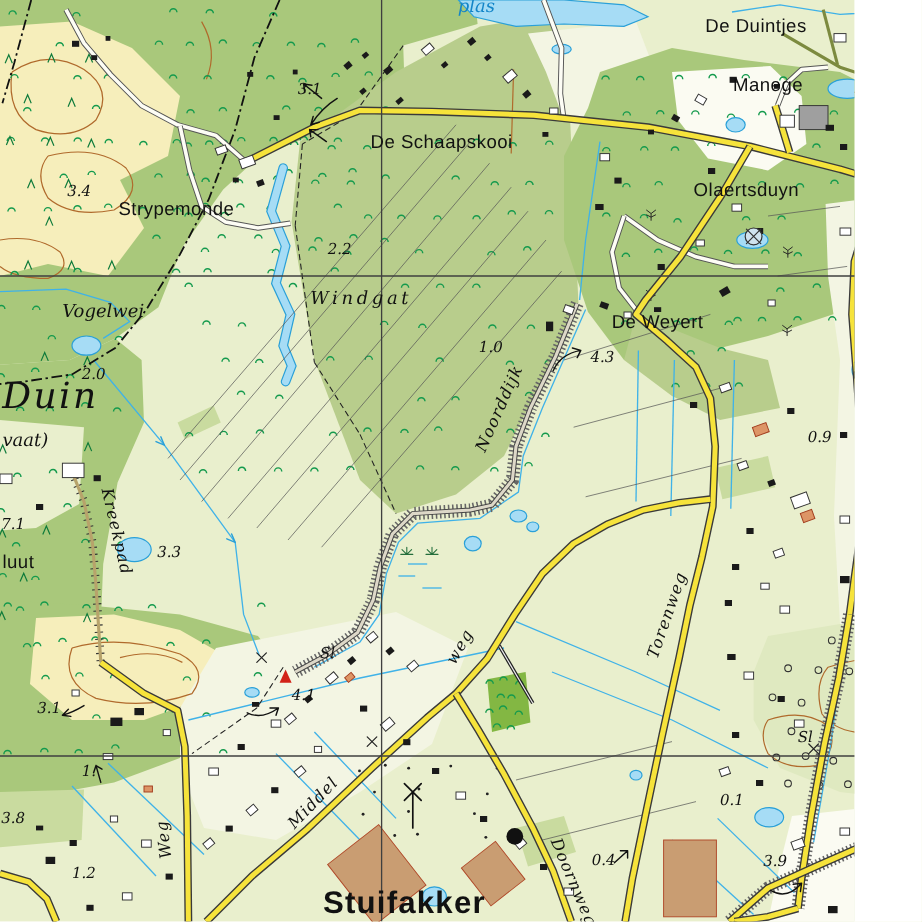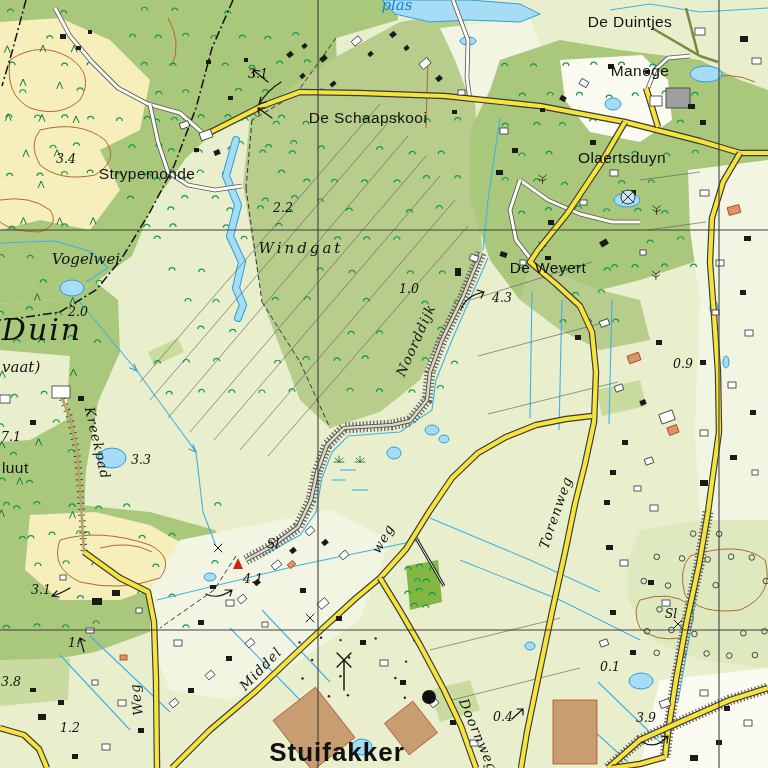--- a/index.html
+++ b/index.html
@@ -1,16 +1,16 @@
 <!DOCTYPE html>
 <html><head>
 <meta charset="utf-8">
 <style>
   html,body{margin:0;padding:0;background:#fff;}
-  #map-wrap{position:relative;width:768px;height:768px;overflow:hidden;font-family:"Liberation Sans",sans-serif;}
+  #map-wrap{position:relative;width:712px;height:768px;overflow:hidden;font-family:"Liberation Sans",sans-serif;}
   svg{display:block;}
   text{paint-order:stroke;}
   .place{font-family:"Liberation Sans",sans-serif;font-size:15.5px;fill:#111;letter-spacing:.4px;}
   .place-lg{font-family:"Liberation Sans",sans-serif;font-size:26px;font-weight:bold;fill:#111;letter-spacing:1px;}
   .terrain{font-family:"DejaVu Serif",serif;font-style:italic;font-size:15px;fill:#111;}
   .terrain-ls{font-family:"DejaVu Serif",serif;font-style:italic;font-size:15px;fill:#111;letter-spacing:3px;}
   .terrain-lg{font-family:"DejaVu Serif",serif;font-style:italic;font-size:30px;fill:#111;letter-spacing:2px;}
   .water-name{font-family:"DejaVu Serif",serif;font-style:italic;font-size:15px;fill:#1385c8;}
   .spot{font-family:"DejaVu Serif",serif;font-style:italic;font-size:12.5px;fill:#111;}
   .road{font-family:"DejaVu Serif",serif;font-style:italic;font-size:13.5px;fill:#111;letter-spacing:1px;}

